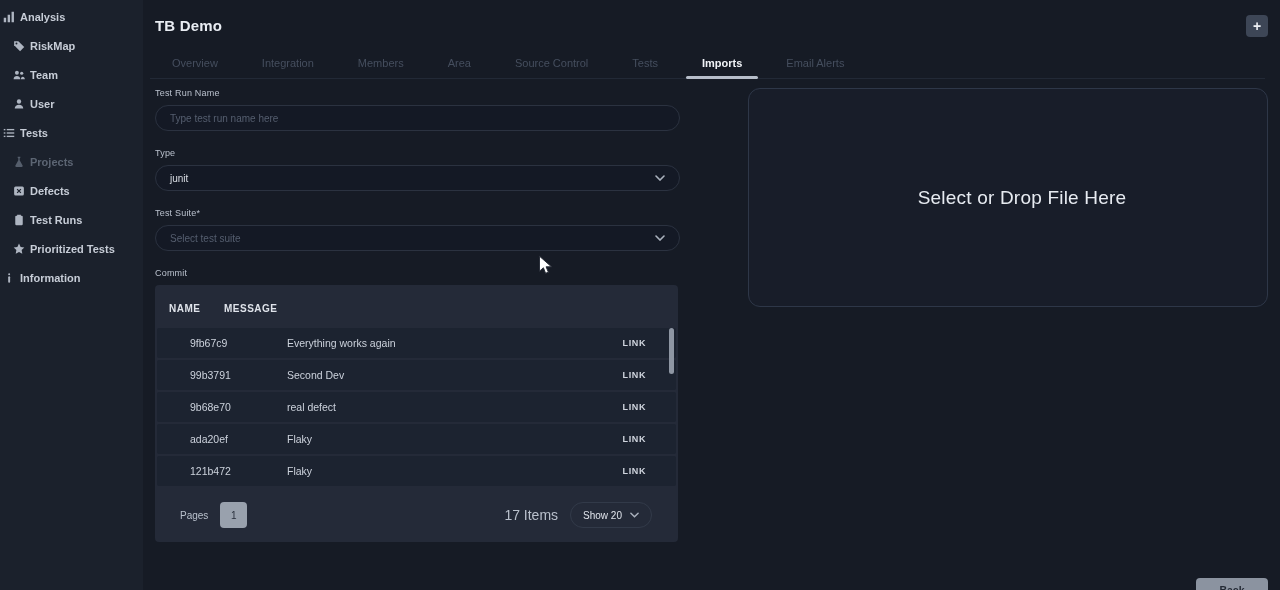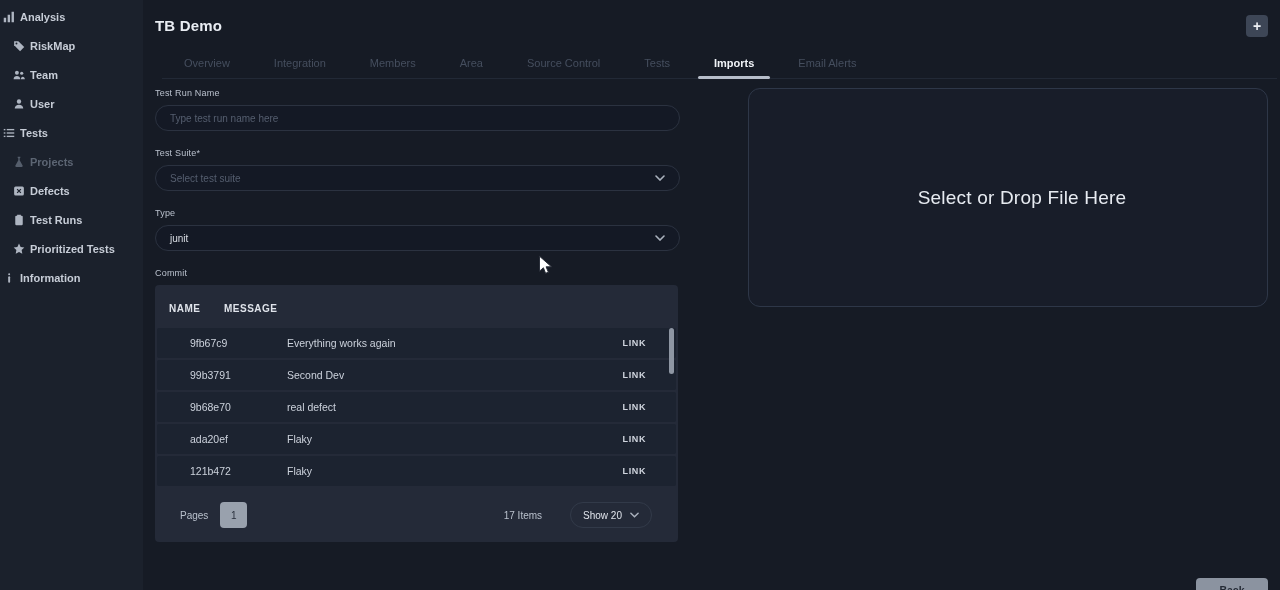--- a/index.html
+++ b/index.html
@@ -15,21 +15,21 @@
   .side-item .icn { width:12px; height:12px; display:inline-flex; color:#aeb5c1; flex:0 0 12px; }
   .side-item .icn svg { width:12px; height:12px; }
   .side-item.disabled { color:#5c6573; }
   .side-item.disabled .icn { color:#555e6c; }
 
   
   .page-title { position:absolute; left:155px; top:17px; font-size:15px; font-weight:700; color:#e9edf3; letter-spacing:.2px;text-align:center; }
   .plus-btn { position:absolute; left:1246px; top:15px; width:22px; height:22px; background:#3d4656; border:none; border-radius:4px; color:#eef1f5; font-size:14px; line-height:20px; text-align:center; cursor:pointer; font-weight:700; }
 
   
-  .tabs { position:absolute; left:162px; top:53px; width:1115px; display:flex; gap:40px; padding-left:20px; border-bottom:1px solid #222936; }
+  .tabs { position:absolute; left:150px; top:53px; width:1115px; display:flex; gap:40px; padding-left:20px; border-bottom:1px solid #222936; }
   .tab { font-size:11px; color:#454e5e; padding:4px 2px 9px 2px; cursor:pointer; position:relative; white-space:nowrap; }
   .tab.active { color:#f0f3f7; font-weight:700; }
   .tab.active::after { content:""; position:absolute; left:-14px; right:-14px; bottom:-1px; height:3px; background:#b6bdc9; border-radius:2px; }
 
   
   .form-col { position:absolute; left:155px; top:88px; width:525px; }
   .f-label { font-size:9px; color:#bac1cd; margin-bottom:7px; letter-spacing:.2px; }
   .pill { width:100%; height:26px; border-radius:13px; background:#141925; border:1px solid #2b3240; color:#d9dde4; font-size:10px; padding:0 14px; display:flex; align-items:center; font-family:"Liberation Sans", sans-serif; }
   input.pill::placeholder { color:#555e6f; }
   input.pill { outline:none; }
@@ -47,21 +47,21 @@
   .commit-row { display:grid; grid-template-columns:55px 1fr auto; padding:0 24px 0 33px; height:30px; margin:0 2px 2px 2px; align-items:center; background:#1c2330; border-radius:2px;gap:42px; }
   .commit-row .c-name { font-size:10.5px; color:#ccd2dc; }
   .commit-row .c-msg { font-size:10.5px; color:#ccd2dc; }
   .link-btn { background:none; border:none; color:#d0d5de; font-size:9px; font-weight:700; letter-spacing:.6px; cursor:pointer; font-family:"Liberation Sans", sans-serif; padding:3px 6px; }
   .scroll-thumb { position:absolute; right:4px; top:43px; width:5px; height:46px; background:#8e96a3; border-radius:3px; }
 
   .pager { margin-top:auto; display:flex; align-items:center; padding:0 26px 14px 25px; }
   .pager .pages-label { font-size:10px; color:#b9c0cc; }
   .page-btn { width:27px; height:26px; margin-left:12px; background:#99a1ad; color:#2b313d; border:none; border-radius:4px; font-size:10px; cursor:pointer; font-family:"Liberation Sans", sans-serif; }
   .pager .spacer { flex:1; }
-  .items-count { font-size:10px; color:#b9c0cc; margin-right:28px; }
+  .items-count { font-size:14px; color:#b9c0cc; margin-right:12px; }
   .show-select { display:flex; align-items:center; gap:8px; height:26px; padding:0 12px; border:1px solid #323a49; border-radius:13px; background:transparent; color:#dfe3ea; font-size:10px; cursor:pointer; }
   .show-select .chev { color:#aab1bd; display:flex; }
 
   
   .dropzone { position:absolute; left:748px; top:88px; width:520px; height:219px; border:1px solid #2e3748; border-radius:12px; display:flex; align-items:center; justify-content:center; cursor:pointer; background:#181d29;padding-left:28px; }
   .dropzone span { font-size:19px; color:#e7ebf1; letter-spacing:.2px; }
 
   
   .back-btn { position:absolute; left:1196px; top:578px; width:72px; height:24px; background:#8b93a0; border:none; border-radius:4px; color:#252b36; font-size:10.5px; font-weight:700; cursor:pointer; font-family:"Liberation Sans", sans-serif; }
 
@@ -188,35 +188,35 @@
     </div>
 
   <div class="form-col">
 
     <div class="grp">
       <div class="f-label">Test Run Name</div>
       <input class="pill" type="text" placeholder="Type test run name here" style="">
     </div>
 
     <div class="grp">
+      <div class="f-label">Type</div>
+      <div class="pill select">
+        <span class="val">junit</span>
+        <span class="chev">
+          <svg width="10" height="6" viewBox="0 0 10 6">
+              <path d="M1 1l4 4 4-4" stroke="currentColor" stroke-width="1.6" fill="none" stroke-linecap="round"></path>
+            </svg>
+        </span>
+      </div>
+    </div>
+
+    <div class="grp">
       <div class="f-label">Test Suite*</div>
       <div class="pill select">
         <span class="val placeholder">Select test suite</span>
-        <span class="chev">
-          <svg width="10" height="6" viewBox="0 0 10 6">
-              <path d="M1 1l4 4 4-4" stroke="currentColor" stroke-width="1.6" fill="none" stroke-linecap="round"></path>
-            </svg>
-        </span>
-      </div>
-    </div>
-
-    <div class="grp">
-      <div class="f-label">Type</div>
-      <div class="pill select">
-        <span class="val">junit</span>
         <span class="chev">
           <svg width="10" height="6" viewBox="0 0 10 6">
               <path d="M1 1l4 4 4-4" stroke="currentColor" stroke-width="1.6" fill="none" stroke-linecap="round"></path>
             </svg>
         </span>
       </div>
     </div>
 
     <div>
       <div class="f-label">Commit</div>

